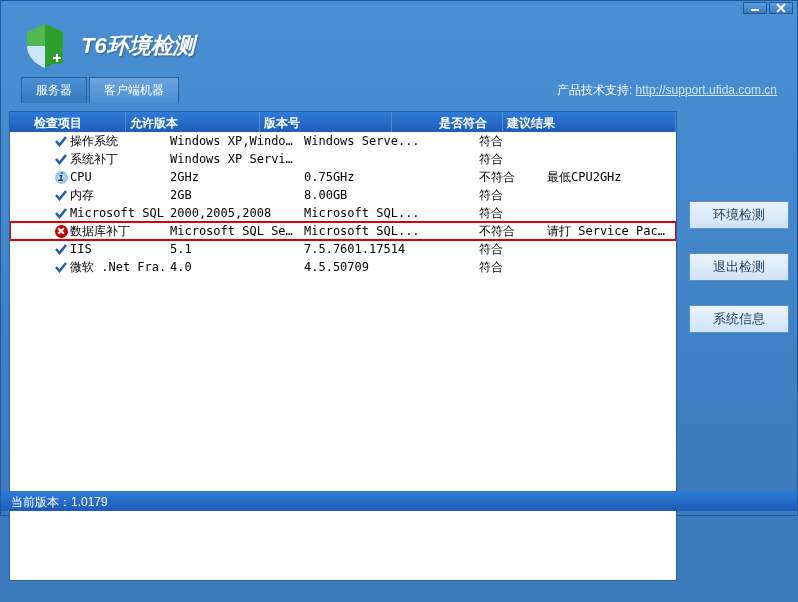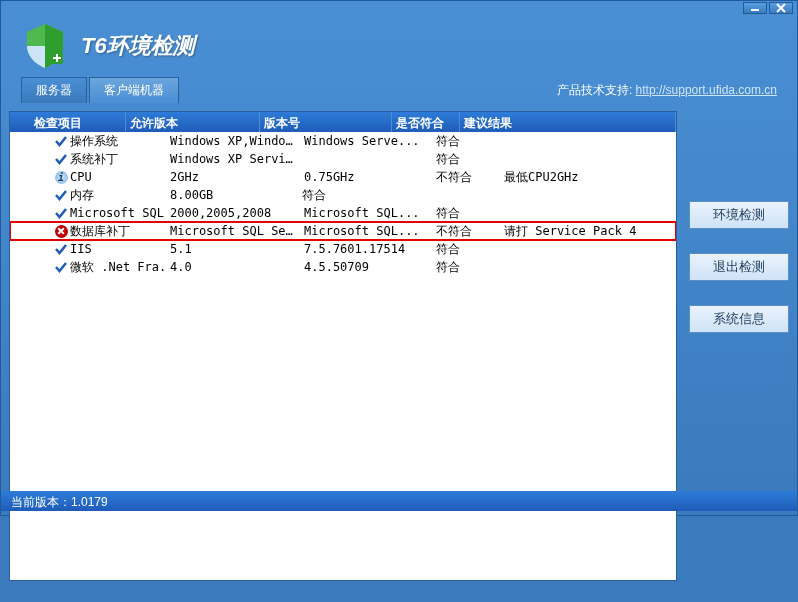--- a/index.html
+++ b/index.html
@@ -22,21 +22,21 @@
 .support-link a { color: #cfe5fa; text-decoration: underline; }
 
 .content { display: flex; padding: 8px; }
 
 .table-area { width: 668px; background: #fff; border: 1px solid #2a5f9f; height: 470px; overflow: hidden; }
 .thead { height: 20px; background: linear-gradient(to bottom, #2e7cd8, #1e5cb8); display: flex; color: #fff; font-size: 12px; font-weight: bold; }
 .th { border-right: 1px solid #4a8fd4; padding: 3px 4px; }
 .col-check { width: 116px; padding-left: 24px; }
 .col-allow { width: 134px; }
 .col-ver { width: 132px; }
-.col-match { width: 68px; }
+.col-match { width: 68px; margin-left: 43px; }
 .col-sugg { flex: 1; }
 
 .tr { height: 18px; display: flex; align-items: center; color: #000; font-size: 12px; position: relative; font-family: SimSun, monospace; padding-left: 40px; }
 .tr.highlight { outline: 2px solid #e00000; outline-offset: -1px; z-index: 2; }
 .td { padding: 2px 4px; overflow: hidden; white-space: nowrap; text-overflow: ellipsis; }
 .td.col-check { display: flex; align-items: center; gap: 2px; }
 .icon-cell { width: 14px; height: 14px; flex-shrink: 0; display: flex; align-items: center; justify-content: center; }
 
 .side-buttons { width: 100px; margin-left: 12px; display: flex; flex-direction: column; gap: 24px; padding-top: 90px; }
 .side-btn { height: 28px; background: linear-gradient(to bottom, #eaf3fc, #cfe2f7); border: 1px solid #5a8fc8; color: #1a3a5a; font-size: 13px; cursor: pointer; }
@@ -143,20 +143,21 @@
           </div>
           <div class="tr">
             <div class="td col-check">
               <span class="icon-cell ico-check">
                 <svg viewBox="0 0 14 14">
                   <polyline points="2,7 5.5,11 12,3"></polyline>
                 </svg>
               </span>
               <span>内存</span>
             </div>
+            <div class="td col-allow">2GB</div>
             <div class="td col-ver">8.00GB</div>
             <div class="td col-match">符合</div>
             <div class="td col-sugg"></div>
           </div>
           <div class="tr">
             <div class="td col-check">
               <span class="icon-cell ico-check">
                 <svg viewBox="0 0 14 14">
                   <polyline points="2,7 5.5,11 12,3"></polyline>
                 </svg>

